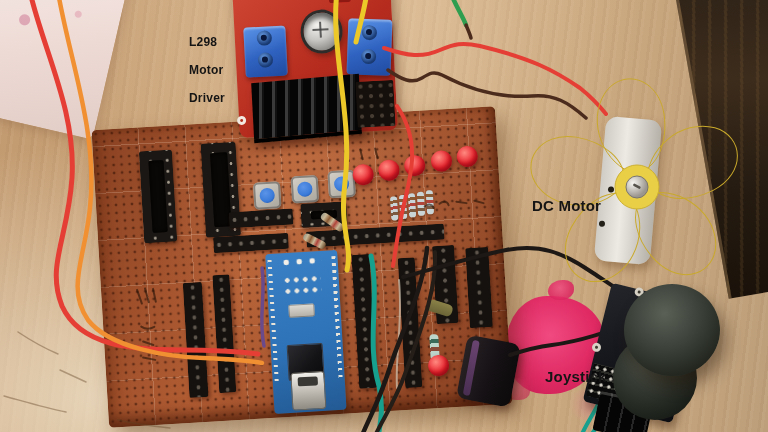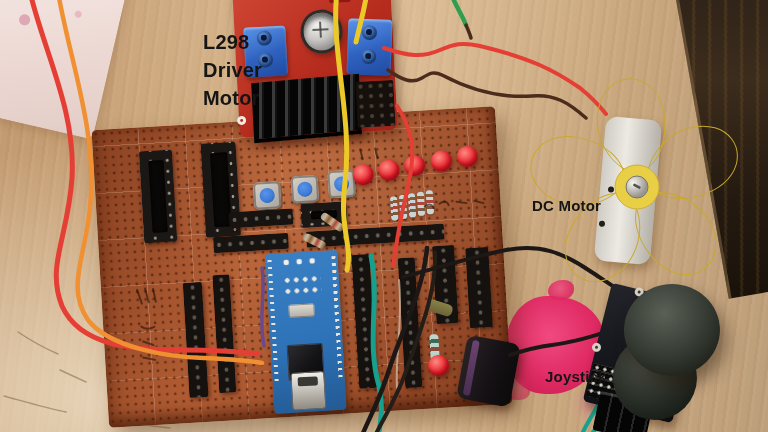--- a/index.html
+++ b/index.html
@@ -185,21 +185,21 @@
   .w-green{stroke:var(--wire-green,#2f9e4f);stroke-width:4.5;}
   .w-brown{stroke:var(--wire-brown,#4a2b1c);stroke-width:3.5;}
   .w-purple{stroke:var(--wire-purple,#6a4a8a);stroke-width:3.5;}
   .w-gray{stroke:#cfc4b4;stroke-width:2;opacity:.7;}
   .scratch{stroke:rgba(95,65,35,.4);stroke-width:1.5;}
   .hand{stroke:rgba(35,18,6,.6);stroke-width:2;}
 
   
   .photo-label{position:absolute;font-weight:700;color:var(--annotation-text,#151515);
     font-size:15px;letter-spacing:.2px;white-space:nowrap;}
-  .label-l298{left:203px;top:28px;font-size:20px;line-height:28px;}
+  .label-l298{left:189px;top:28px;font-size:12px;line-height:28px;}
   .label-l298 span{display:block;position:static;}
   .label-dc{left:532px;top:197px;}
   .label-joy{left:545px;top:368px;}
 </style>
 </head>
 <body>
 
 <div class="scene">
 
   <div class="desk"></div>
@@ -360,19 +360,19 @@
     <div class="joy-hole" style="left:-4px;top:62px"></div>
     <div class="joy-hole" style="left:58px;top:100px"></div>
     <div class="joy-pins"></div>
   </div>
   <div class="joy-connector"></div>
   <div class="knob-base"></div>
   <div class="knob-cap"></div>
 
   <div class="photo-label label-l298">
     <span>L298</span>
+    <span>Motor</span>
     <span>Driver</span>
-    <span>Motor</span>
   </div>
   <div class="photo-label label-dc">DC Motor</div>
   <div class="photo-label label-joy">Joystick</div>
 
 </div>
 
 </body></html>

